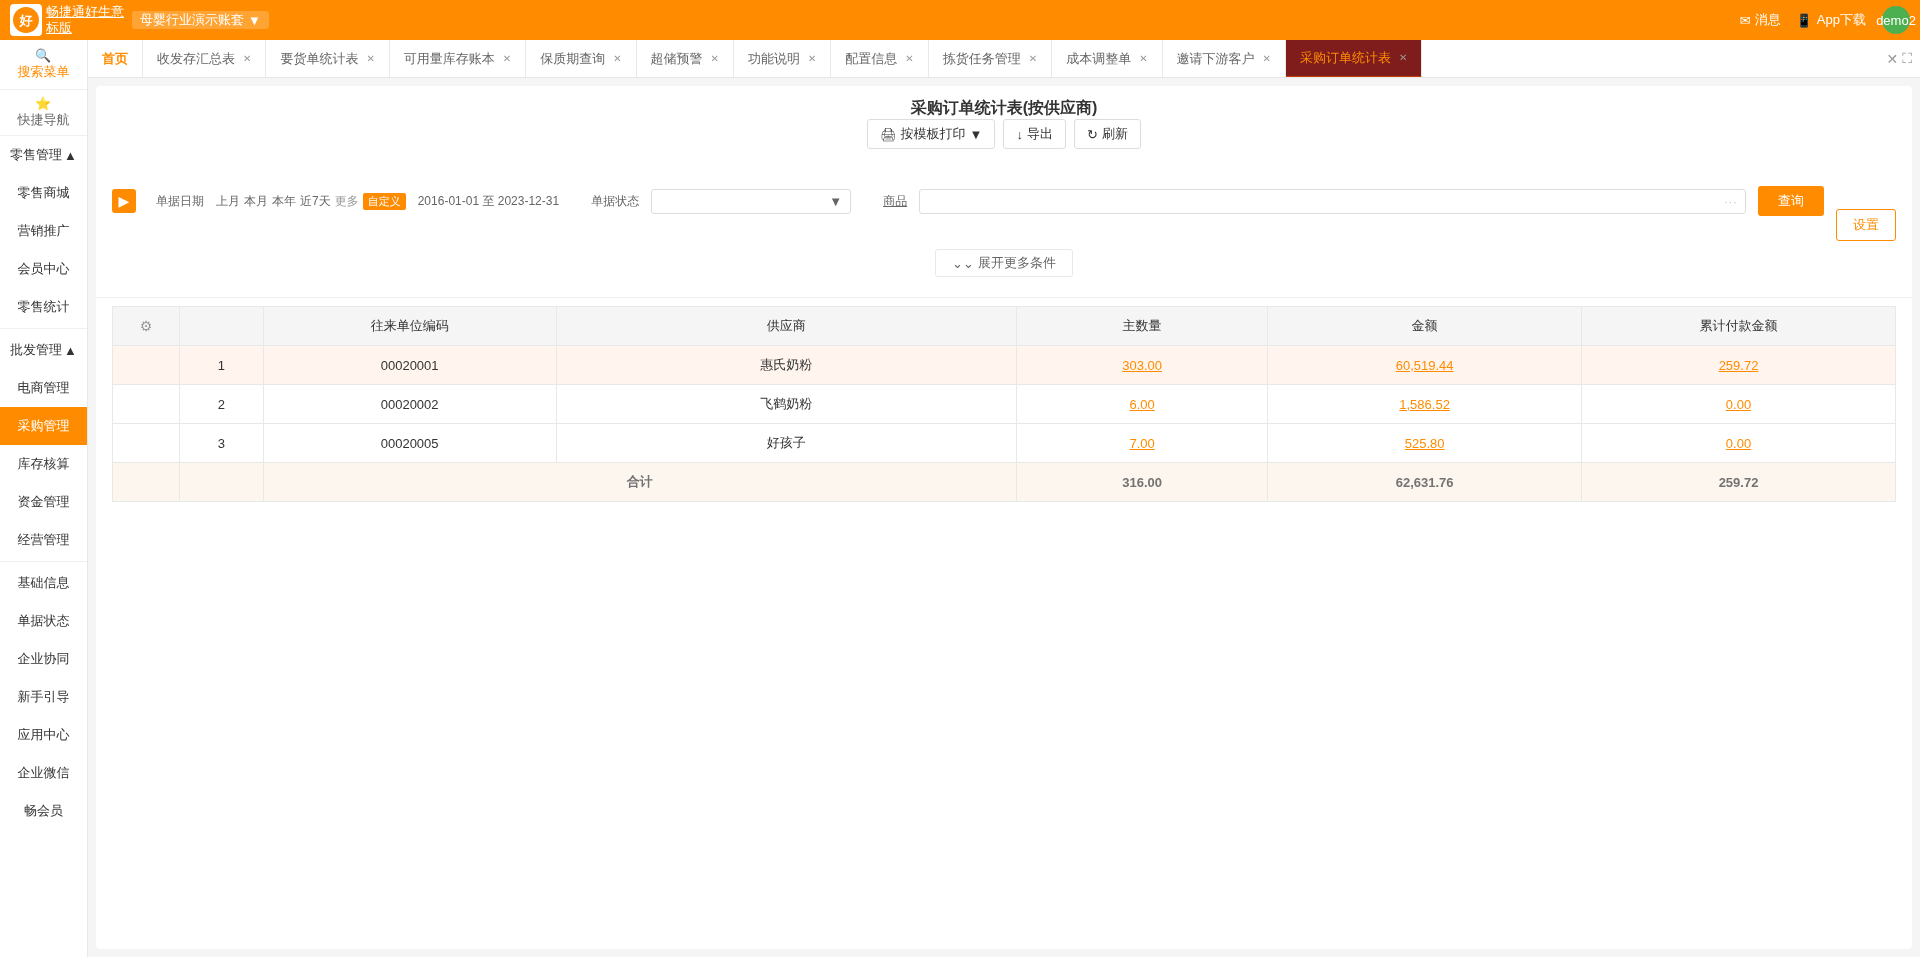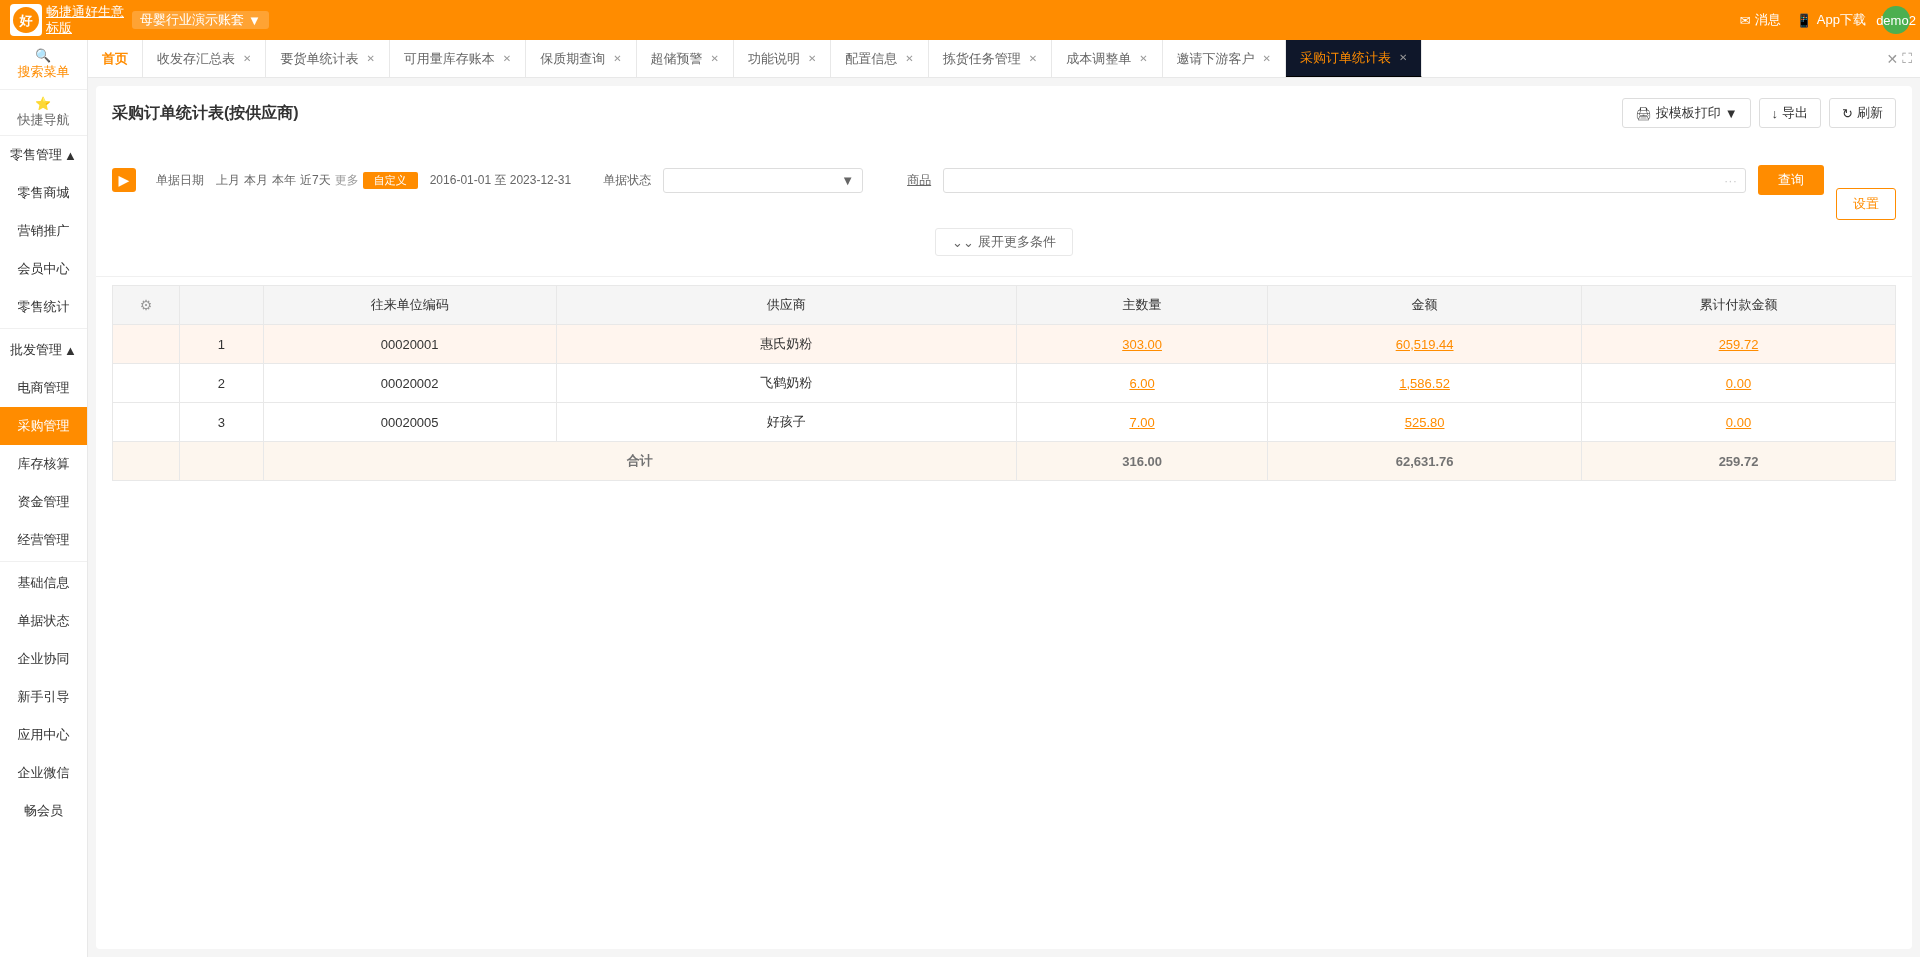--- a/index.html
+++ b/index.html
@@ -29,47 +29,47 @@
     .sidebar-item.has-arrow { flex-direction: row; justify-content: center; gap: 2px; }
     .sidebar-divider { height: 1px; background: #f0f0f0; margin: 2px 0; }
 
     
     .content-area { flex: 1; display: flex; flex-direction: column; overflow: hidden; }
 
     
     .tab-bar { background: #fff; border-bottom: 1px solid #e8e8e8; display: flex; align-items: center; height: 38px; overflow-x: auto; flex-shrink: 0; }
     .tab-bar::-webkit-scrollbar { height: 0; }
     .tab-item { padding: 0 14px; height: 38px; display: flex; align-items: center; gap: 6px; font-size: 12px; color: #666; cursor: pointer; white-space: nowrap; border-right: 1px solid #e8e8e8; flex-shrink: 0; }
-    .tab-item.active { background: #0f172a; color: #ff8c00; border-bottom: 2px solid #000000; }
+    .tab-item.active { background: #7f1d1d; color: #ff8c00; border-bottom: 2px solid #c2410c; }
     .tab-item.home { color: #ff8c00; font-weight: bold; }
     .tab-close { font-size: 10px; color: #999; margin-left: 2px; cursor: pointer; }
     .tab-bar-actions { margin-left: auto; display: flex; align-items: center; gap: 4px; padding: 0 8px; }
     .tab-action-btn { color: #999; cursor: pointer; font-size: 14px; }
 
     
     .page-content { flex: 1; overflow: auto; background: #f5f5f5; }
     .page-inner { background: #fff; margin: 8px; border-radius: 4px; min-height: calc(100% - 16px); }
 
     
-    .page-header { padding: 12px 16px 0; display: flex; align-items: center; justify-content: space-between; }
+    .page-header { padding: 12px 16px 0; display: flex; align-items: center; justify-content: space-between; flex-direction: column; }
     .page-title { font-size: 16px; font-weight: bold; color: #333; }
     .page-header-actions { display: flex; align-items: center; gap: 8px; }
     .btn-print { background: #fff; border: 1px solid #ddd; padding: 5px 12px; border-radius: 3px; cursor: pointer; font-size: 12px; color: #333; display: flex; align-items: center; gap: 4px; }
     .btn-export { background: #fff; border: 1px solid #ddd; padding: 5px 12px; border-radius: 3px; cursor: pointer; font-size: 12px; color: #333; display: flex; align-items: center; gap: 4px; }
     .btn-refresh { background: #fff; border: 1px solid #ddd; padding: 5px 12px; border-radius: 3px; cursor: pointer; font-size: 12px; color: #333; display: flex; align-items: center; gap: 4px; }
 
     
     .filter-section { padding: 12px 16px; border-bottom: 1px solid #f0f0f0; }
     .filter-toggle-btn { width: 24px; height: 24px; background: #ff8c00; color: #fff; border: none; border-radius: 3px; cursor: pointer; font-size: 14px; display: inline-flex; align-items: center; justify-content: center; margin-right: 8px; }
     .filter-row { display: flex; align-items: center; gap: 12px; flex-wrap: nowrap; }
     .filter-label { color: #666; font-size: 12px; white-space: nowrap; }
     .date-shortcuts { display: flex; gap: 4px; }
     .date-shortcut { color: #666; font-size: 12px; cursor: pointer; }
     .date-shortcut.more { color: #999; }
-    .date-custom-badge { background: #ff8c00; color: #fff; padding: 1px 11px; border-radius: 2px; font-size: 11px; }
+    .date-custom-badge { background: #ff8c00; color: #fff; padding: 1px 5px; border-radius: 2px; font-size: 11px; }
     .date-range { color: #666; font-size: 12px; }
     .filter-select { border: 1px solid #ddd; padding: 4px 8px; border-radius: 3px; font-size: 12px; color: #666; background: #fff; width: 200px; cursor: pointer; display: flex; align-items: center; justify-content: space-between; }
     .filter-goods { border: 1px solid #ddd; padding: 4px 8px; border-radius: 3px; font-size: 12px; color: #ccc; background: #fff; flex: 1; display: flex; align-items: center; justify-content: space-between; }
     .btn-query { background: #ff8c00; color: #fff; border: none; padding: 6px 20px; border-radius: 3px; cursor: pointer; font-size: 13px; }
     .btn-settings { background: #fff; border: 1px solid #ff8c00; color: #ff8c00; padding: 6px 16px; border-radius: 3px; cursor: pointer; font-size: 13px; margin-top: 48px; }
     .expand-more { text-align: center; padding: 8px; }
     .expand-btn { color: #666; font-size: 12px; cursor: pointer; display: inline-flex; align-items: center; gap: 4px; border: 1px solid #e8e8e8; padding: 4px 16px; border-radius: 3px; background: #fff; }
 
     
     .table-section { padding: 0 16px 16px; }
@@ -292,21 +292,21 @@
               <span class="date-custom-badge">自定义</span>
             </div>
             <span class="date-range">2016-01-01 至 2023-12-31</span>
 
             <span class="filter-label" style="margin-left:20px;">单据状态</span>
             <div class="filter-select">
               <span></span>
               <span>▼</span>
             </div>
 
-            <span class="filter-label" style="margin-left:32px;text-decoration:underline;">商品</span>
+            <span class="filter-label" style="margin-left:20px;text-decoration:underline;">商品</span>
             <div class="filter-goods">
               <span></span>
               <span>···</span>
             </div>
 
             <button class="btn-query">查询</button>
             <button class="btn-settings">设置</button>
           </div>
 
           <div class="expand-more">

